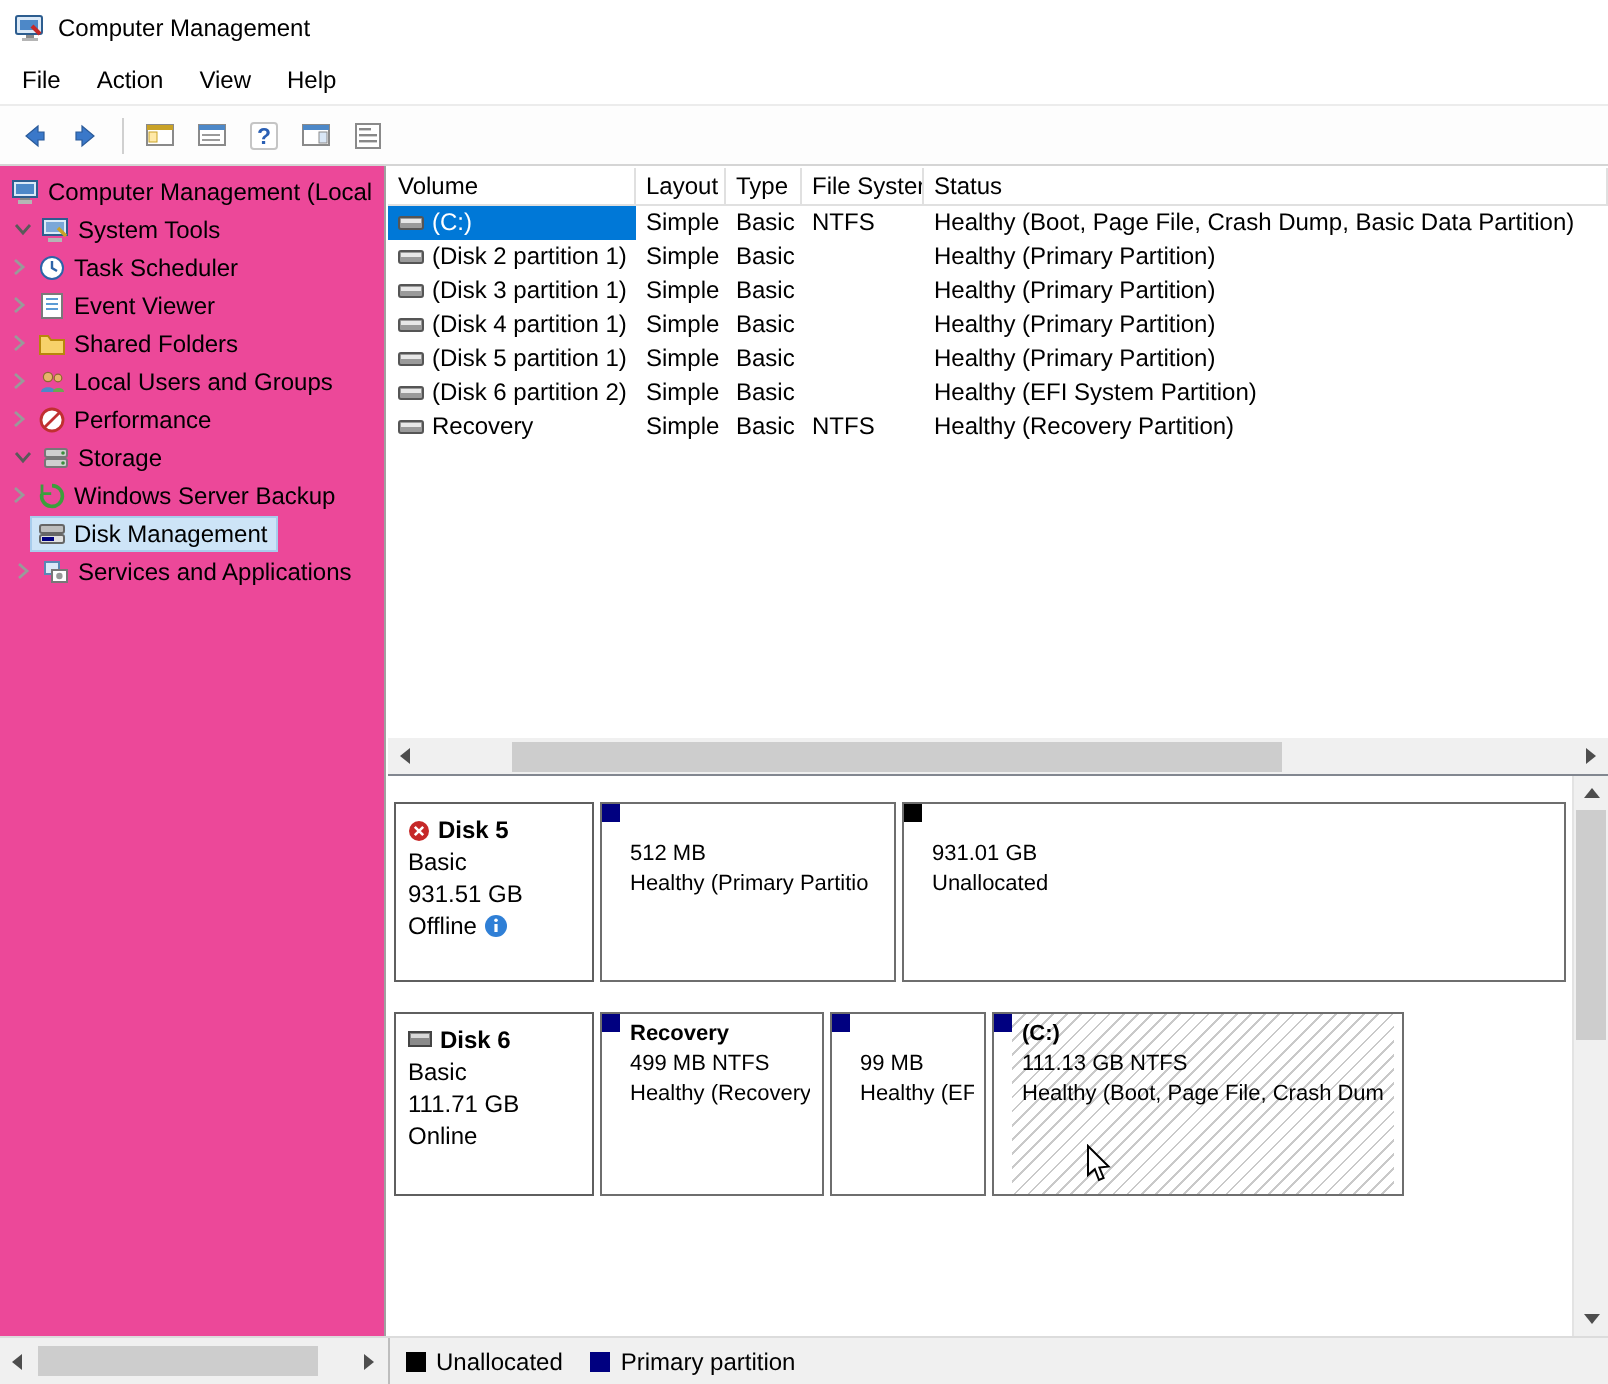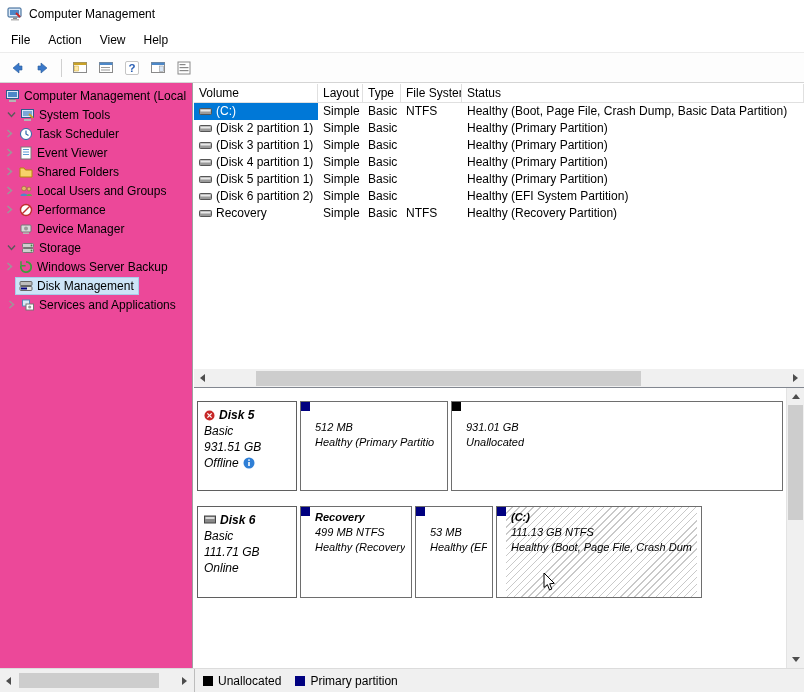--- a/index.html
+++ b/index.html
@@ -54,21 +54,21 @@
   .htrack { flex:1; height:17px; position:relative; }
   .hthumb { position:absolute; top:1px; left:45px; width:385px; height:15px; background:#cdcdcd; }
   .tri { width:0; height:0; }
   .tri-l { border-top:4px solid transparent; border-bottom:4px solid transparent; border-right:5px solid #4d4d4d; }
   .tri-r { border-top:4px solid transparent; border-bottom:4px solid transparent; border-left:5px solid #4d4d4d; }
   .tri-u { border-left:4px solid transparent; border-right:4px solid transparent; border-bottom:5px solid #4d4d4d; }
   .tri-d { border-left:4px solid transparent; border-right:4px solid transparent; border-top:5px solid #4d4d4d; }
 
   
   .disk-pane { position:absolute; left:194px; top:387px; width:610px; height:281px; background:#fff;
-    border-top:1px solid #828790; box-sizing:border-box;font-style:italic; }
+    border-top:1px solid #828790; box-sizing:border-box; }
   .disk-group { position:absolute; display:flex; }
   #disk5 { left:3px; top:13px; height:90px; }
   #disk6 { left:3px; top:118px; height:92px; }
   .disk-label { width:100px; flex:0 0 100px; border:1px solid #5f5f5f; background:#fff; padding:5px 6px; box-sizing:border-box; }
   .dname { font-weight:bold; display:flex; align-items:center; gap:4px; height:16px; }
   .dline { height:16px; line-height:16px; display:flex; align-items:center; gap:4px; }
   .parts { display:flex; gap:3px; margin-left:3px; }
   .part { border:1px solid #6e6e6e; box-sizing:border-box; background:#fff; display:flex; flex-direction:row; }
   .part-bar { height:9px; flex:0 0 9px; }
   .bar-primary { background:#000080; }
@@ -285,33 +285,20 @@
           <span class="ticon">
             <svg width="14" height="14" viewBox="0 0 14 14">
               <circle cx="7" cy="7" r="5.5" fill="#fff" stroke="#c03030" stroke-width="1.4"></circle>
               <path d="M3.2 10.8 L10.8 3.2" stroke="#c03030" stroke-width="1.4"></path>
             </svg>
           </span>
           <span class="tlabel">Performance</span>
         </span>
     </div>
 
-    <div class="tree-item lvl2">
-      <span class="chev"></span>
-      <span class="node">
-          <span class="ticon">
-            <svg width="14" height="14" viewBox="0 0 14 14">
-              <rect x="2" y="3" width="10" height="7" rx="1" fill="#d9d9d9" stroke="#777"></rect>
-              <circle cx="7" cy="6.5" r="2" fill="#9a9a9a"></circle>
-              <rect x="4" y="10.5" width="6" height="1.5" fill="#b5b5b5"></rect>
-            </svg>
-          </span>
-          <span class="tlabel">Device Manager</span>
-        </span>
-    </div>
 
     <div class="tree-item lvl1">
       <span class="chev">
           <svg width="11" height="11" viewBox="0 0 11 11">
             <polyline points="2,3.5 5.5,7.5 9,3.5" fill="none" stroke="#5a5a5a" stroke-width="1.4"></polyline>
           </svg>
         </span>
       <span class="node">
           <span class="ticon">
             <svg width="14" height="14" viewBox="0 0 14 14">
@@ -577,21 +564,21 @@
           <div class="part-body">
             <div class="part-line part-label">Recovery</div>
             <div class="part-line">499 MB NTFS</div>
             <div class="part-line">Healthy (Recovery</div>
           </div>
         </div>
         <div class="part" style="width:78px">
           <div class="part-bar bar-primary"></div>
           <div class="part-body">
             <div class="part-line part-label"></div>
-            <div class="part-line">53 MB</div>
+            <div class="part-line">99 MB</div>
             <div class="part-line">Healthy (EFI</div>
           </div>
         </div>
         <div class="part selected" style="width:206px">
           <div class="part-bar bar-primary"></div>
           <div class="part-body">
             <div class="part-line part-label">(C:)</div>
             <div class="part-line">111.13 GB NTFS</div>
             <div class="part-line">Healthy (Boot, Page File, Crash Dum</div>
           </div>

